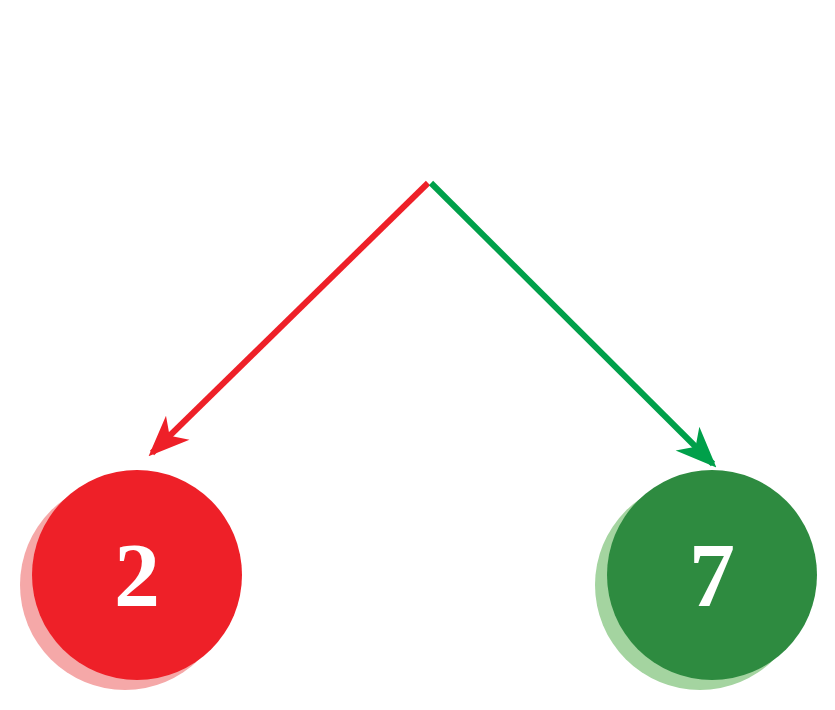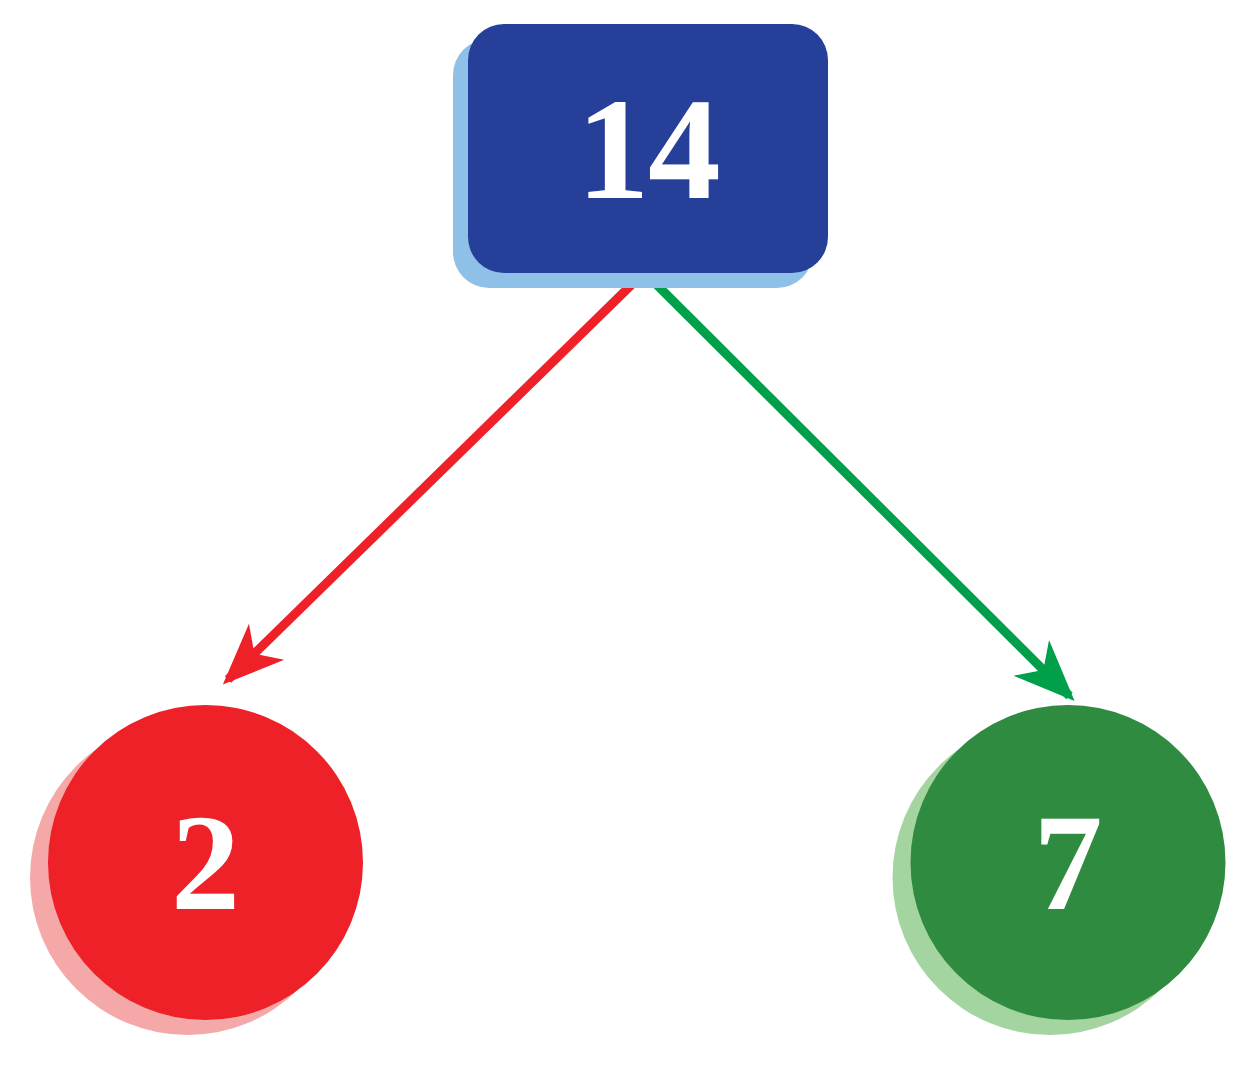--- a/index.html
+++ b/index.html
@@ -119,26 +119,20 @@
       <marker id="arrow-green" markerWidth="7" markerHeight="7" refX="6.2" refY="3" orient="auto" markerUnits="strokeWidth">
         <path d="M0.2,0.2 L7,3 L0.2,5.8 L2.1,3 Z" fill="#00a04a"></path>
       </marker>
     </defs>
 
     <line x1="428" y1="183" x2="152" y2="453" stroke="#ee2028" stroke-width="6" stroke-linecap="butt" marker-end="url(#arrow-red)"></line>
 
     <line x1="431" y1="183" x2="713" y2="464" stroke="#00a04a" stroke-width="6" stroke-linecap="butt" marker-end="url(#arrow-green)"></line>
   </svg>
 
-  <div class="node-root" id="node-root">
-    <div class="node-shadow"></div>
-    <div class="node-body">
-      <span class="node-label">14</span>
-    </div>
-  </div>
 
   <div class="node-circle" id="node-left">
     <div class="node-shadow"></div>
     <div class="node-body">
       <span class="node-label">2</span>
     </div>
   </div>
 
   <div class="node-circle" id="node-right">
     <div class="node-shadow"></div>

